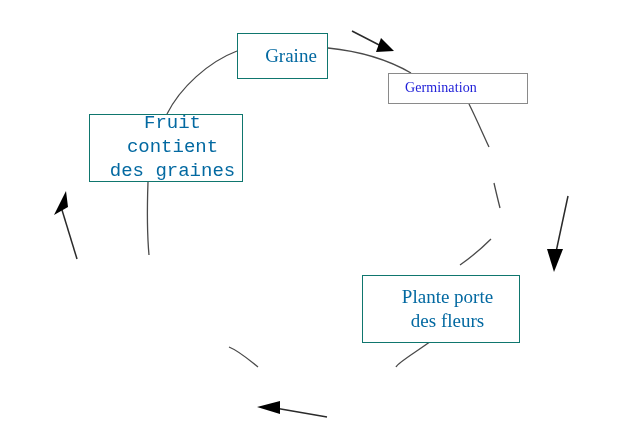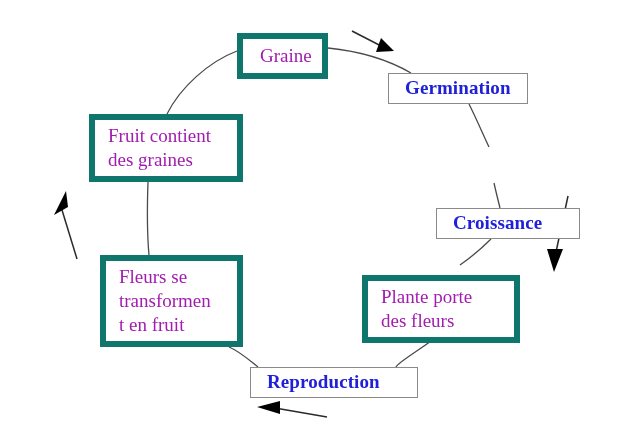--- a/index.html
+++ b/index.html
@@ -24,57 +24,58 @@
   }
   .node {
     position: absolute;
     box-sizing: border-box;
     background: #ffffff;
     display: flex;
     align-items: center;
     z-index: 2;
   }
   .node-black {
-    border: 6px solid #0f766e;
-    color: #a21caf;
+    border: 1px solid #0f766e;
+    color: #0369a1;
+    text-align: center;
   }
   .node-gray {
     border: 1px solid #8a8a8a;
     color: #2020d8;
   }
   .node-label {
     display: block;
     width: 100%;
     white-space: pre-line;
     line-height: 1.16;
   }
   .node-black .node-label {
     font-size: 19px;
     padding-left: 13px;
   }
   .node-gray .node-label {
-    font-size: 19px;
-    font-weight: bold;
+    font-size: 14px;
+    font-weight: normal;
     padding-left: 16px;
     letter-spacing: 0.1px;
   }
   
   #node-graine       { left: 237px; top: 33px;  width: 91px;  height: 46px; }
   #node-graine .node-label { padding-left: 17px; }
   #node-germination  { left: 388px; top: 73px;  width: 140px; height: 31px; }
   #node-plante       { left: 427px; top: 147px; width: 110px; height: 36px; }
   #node-plante .node-label { padding-left: 19px; }
   #node-croissance   { left: 436px; top: 208px; width: 144px; height: 31px; }
   #node-plante-porte { left: 362px; top: 275px; width: 158px; height: 68px; }
   #node-reproduction { left: 250px; top: 367px; width: 168px; height: 31px; }
   #node-fruit        { left: 89px;  top: 114px; width: 154px; height: 68px; }
   #node-fleurs       { left: 100px; top: 255px; width: 143px; height: 92px; }
   #node-fleurs .node-label { line-height: 1.28; }
   #node-plante-porte .node-label { line-height: 1.26; }
-  #node-fruit .node-label { line-height: 1.26; }
+  #node-fruit .node-label { line-height: 1.26; font-family: Liberation Mono, monospace; }
 </style>
 </head>
 <body>
 
 <div id="diagram-root">
 
   <svg id="connector-layer" viewBox="0 0 624 444">
     <g fill="none" stroke="#4a4a4a" stroke-width="1.3">
 
       <path d="M 328 48 C 368 52 392 62 411 73"></path>
@@ -116,37 +117,26 @@
 
   <div class="node node-black" id="node-graine">
     <span class="node-label">Graine</span>
   </div>
 
   <div class="node node-gray" id="node-germination">
     <span class="node-label">Germination</span>
   </div>
 
 
-  <div class="node node-gray" id="node-croissance">
-    <span class="node-label">Croissance</span>
-  </div>
 
   <div class="node node-black" id="node-plante-porte">
     <span class="node-label">Plante porte
 des fleurs</span>
   </div>
 
-  <div class="node node-gray" id="node-reproduction">
-    <span class="node-label">Reproduction</span>
-  </div>
 
-  <div class="node node-black" id="node-fleurs">
-    <span class="node-label">Fleurs se
-transformen
-t en fruit</span>
-  </div>
 
   <div class="node node-black" id="node-fruit">
     <span class="node-label">Fruit contient
 des graines</span>
   </div>
 
 </div>
 
 </body></html>

